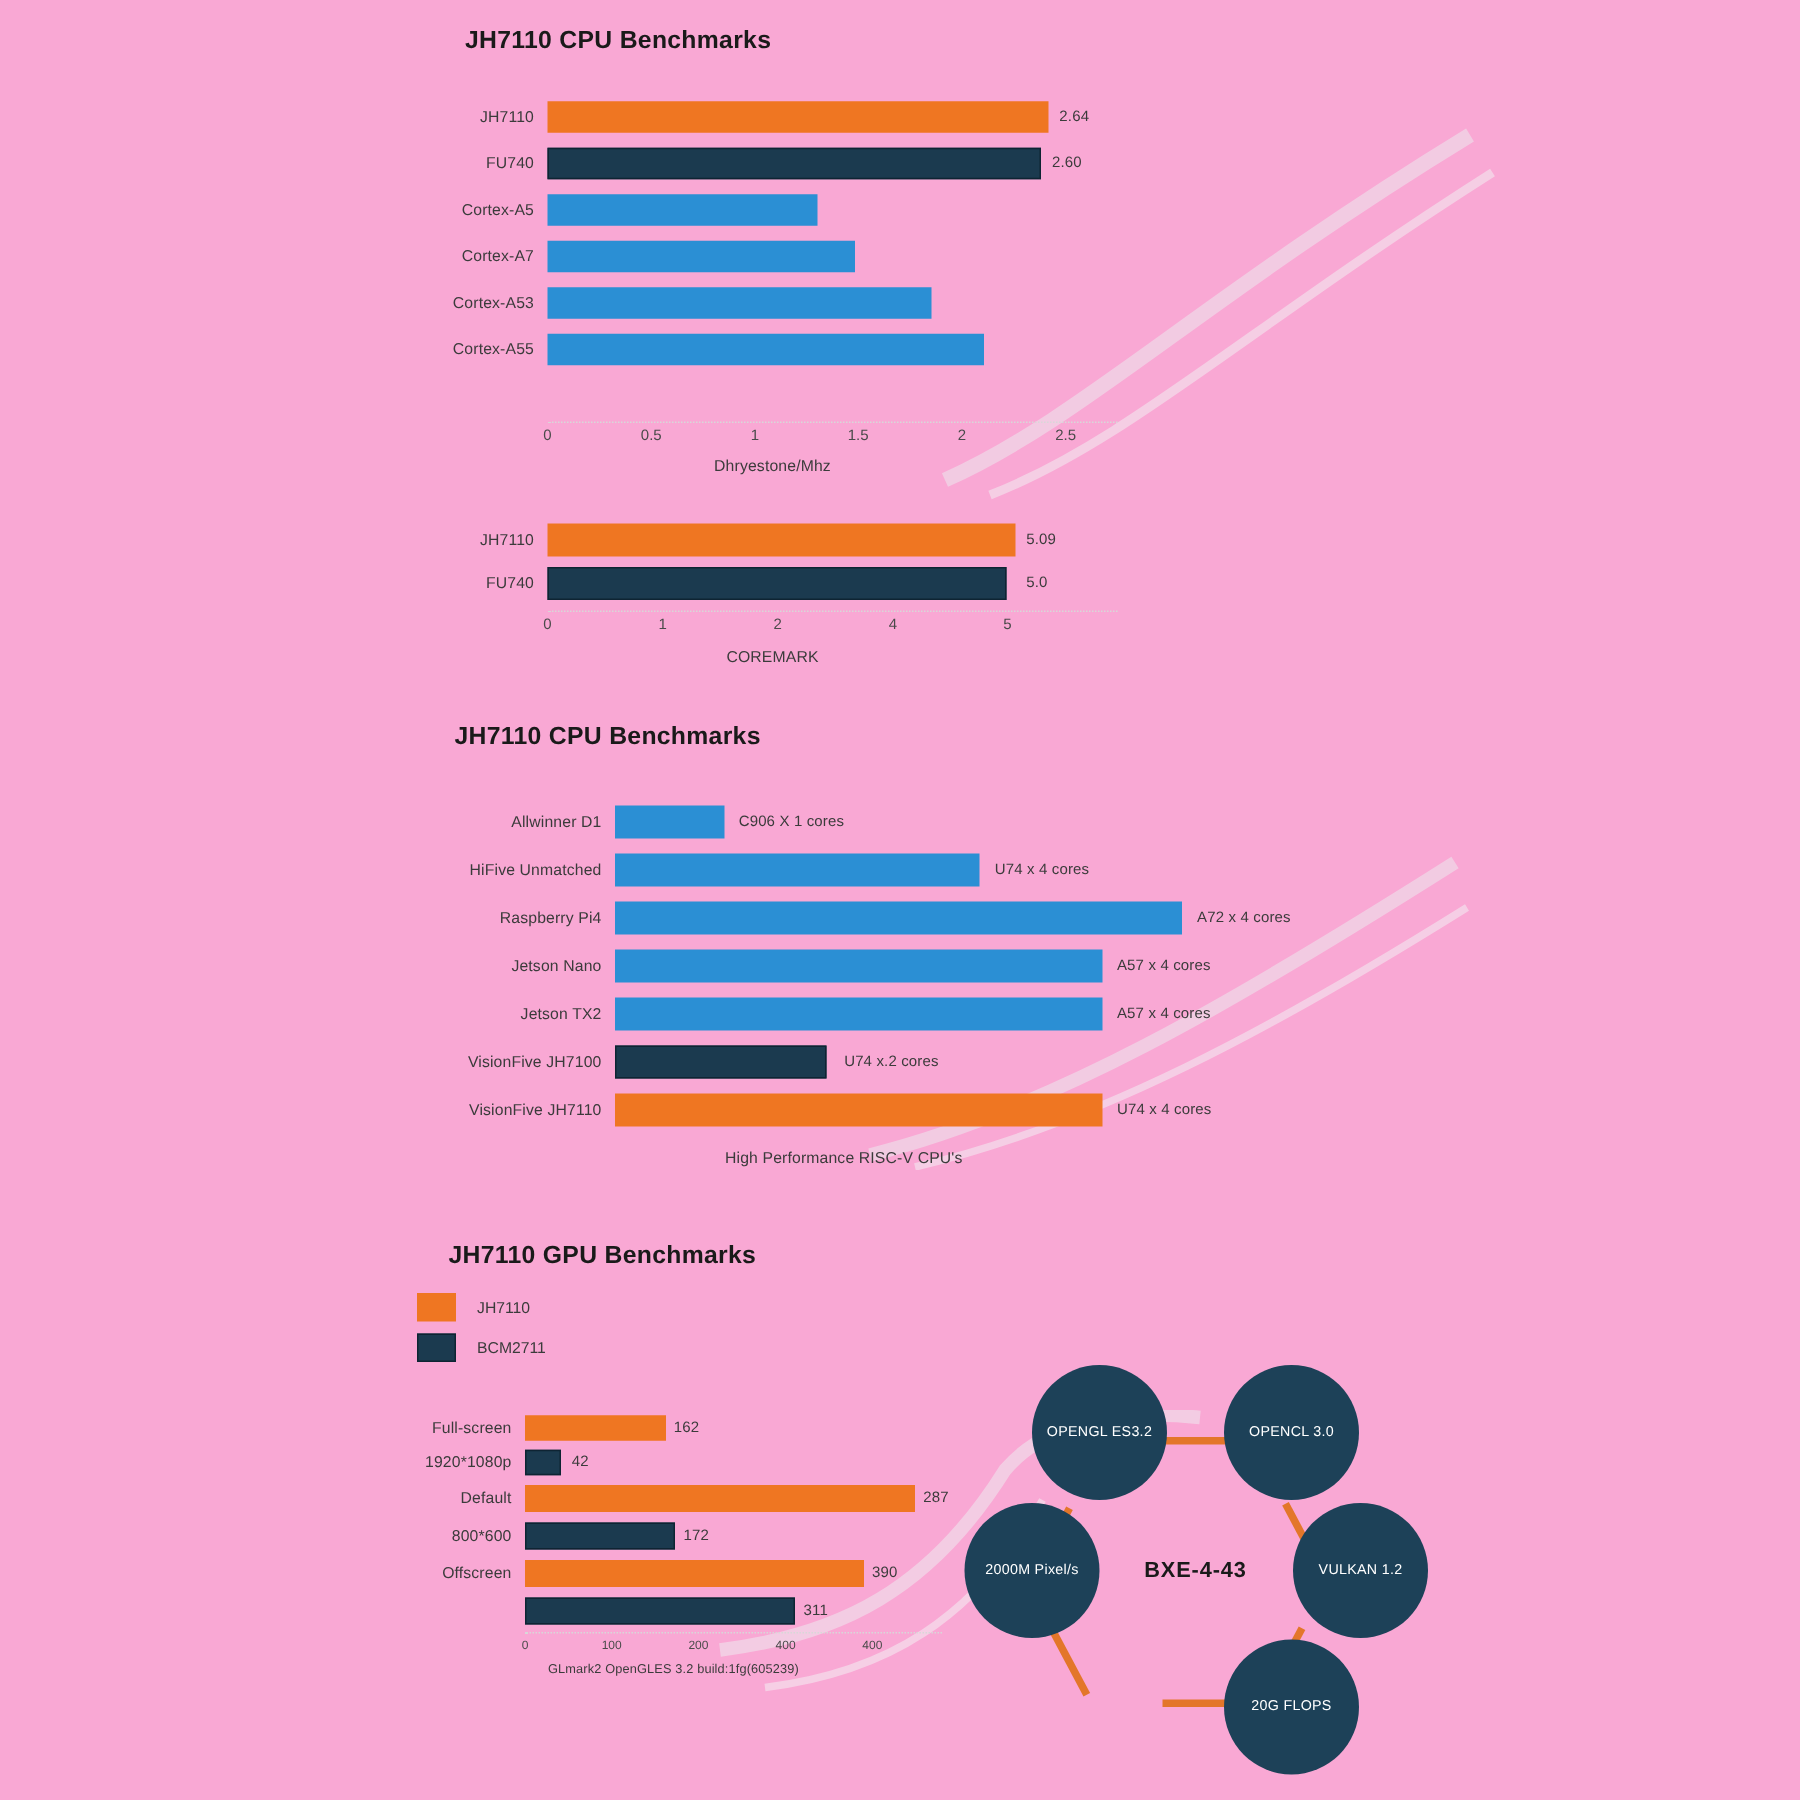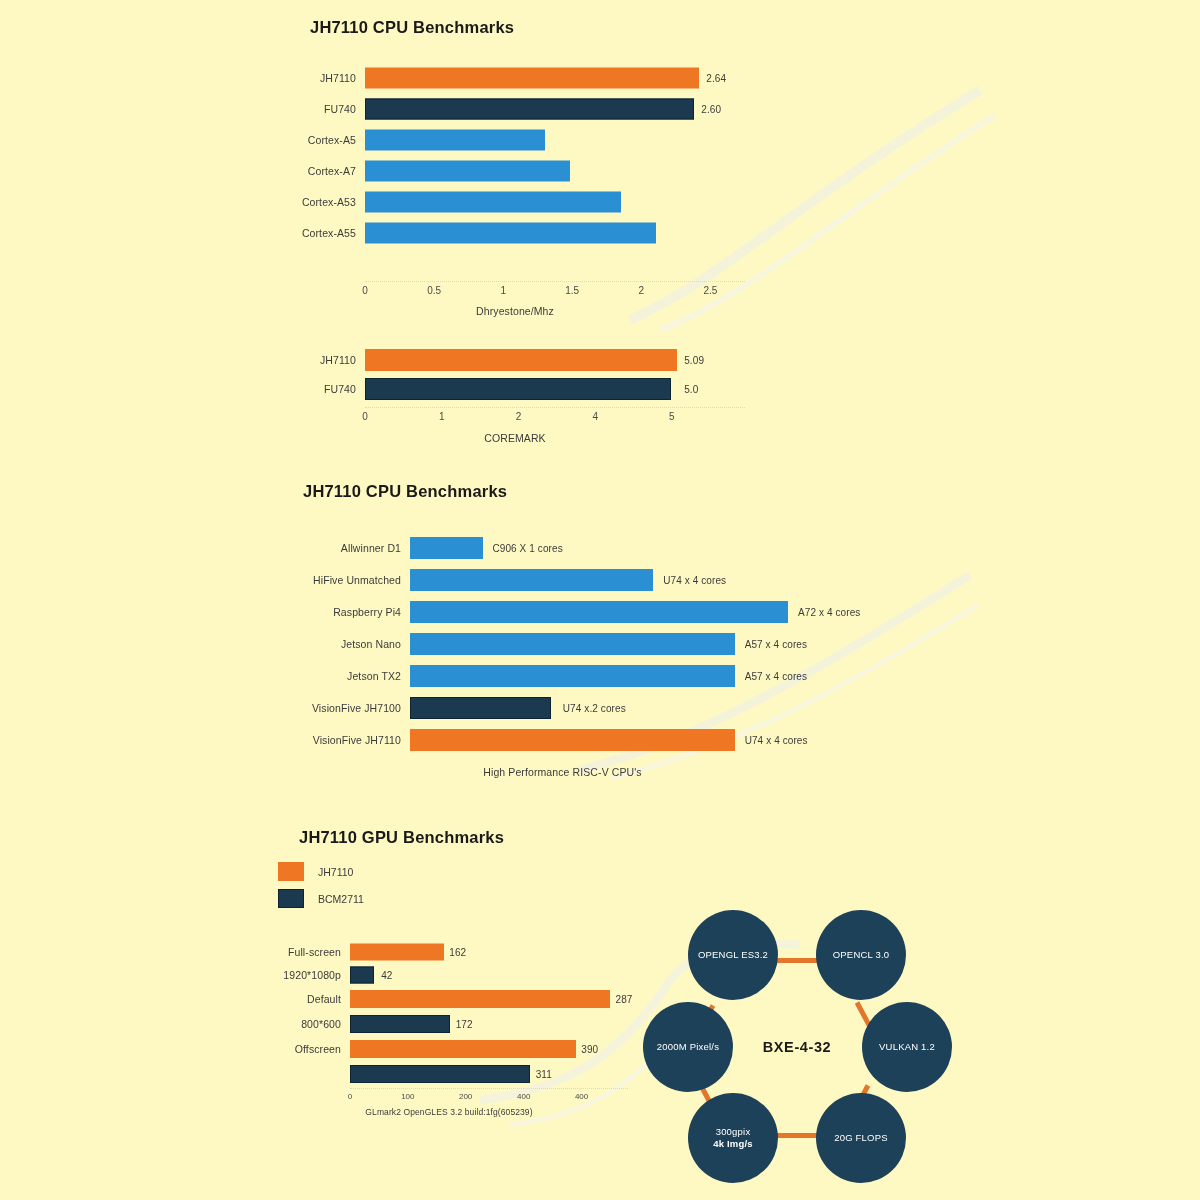--- a/index.html
+++ b/index.html
@@ -5,21 +5,21 @@
 <style>
   * { box-sizing: border-box; }
   html, body {
     margin: 0; padding: 0;
     width: 1200px; height: 1200px;
     background: #ffffff;
     font-family: "Liberation Sans", sans-serif;
     color: #231f20;
     overflow: hidden;
   }
-  .page { position: relative; width: 1200px; height: 1200px; background:#fef9c3; }
+  .page { position: relative; width: 1200px; height: 1200px; background:#f9a8d4; }
 
   
   .section-title {
     position: absolute;
     font-size: 16.5px;
     font-weight: bold;
     letter-spacing: 0.2px;
     color: #1a1a1a;
     white-space: nowrap;
   }
@@ -387,26 +387,20 @@
     </div>
     <div class="bubble" style="left:176px; top:15px; width:90px; height:90px;">
       <span>OPENCL 3.0</span>
     </div>
     <div class="bubble" style="left:222px; top:107px; width:90px; height:90px;">
       <span>VULKAN 1.2</span>
     </div>
     <div class="bubble" style="left:176px; top:198px; width:90px; height:90px;">
       <span>20G FLOPS</span>
     </div>
-    <div class="bubble" style="left:48px; top:198px; width:90px; height:90px;">
-      <span>
-        <span>300gpix</span>
-        <span style="font-weight:bold;">4k Img/s</span>
-      </span>
-    </div>
     <div class="bubble" style="left:3px; top:107px; width:90px; height:90px;">
       <span>2000M Pixel/s</span>
     </div>
 
-    <div class="bubble-center" style="left:157px; top:152px;">BXE-4-32</div>
+    <div class="bubble-center" style="left:157px; top:152px;">BXE-4-43</div>
   </div>
 
 </div>
 
 </body></html>

